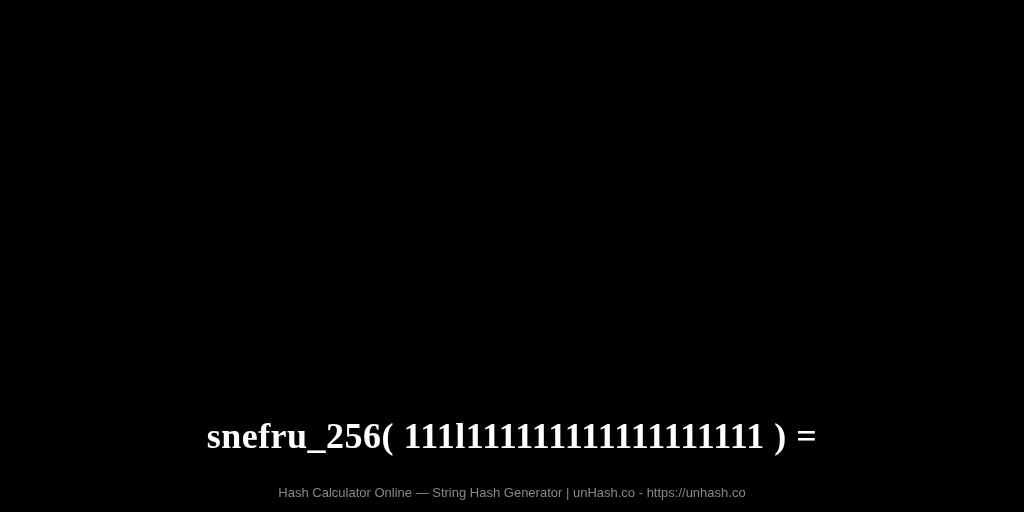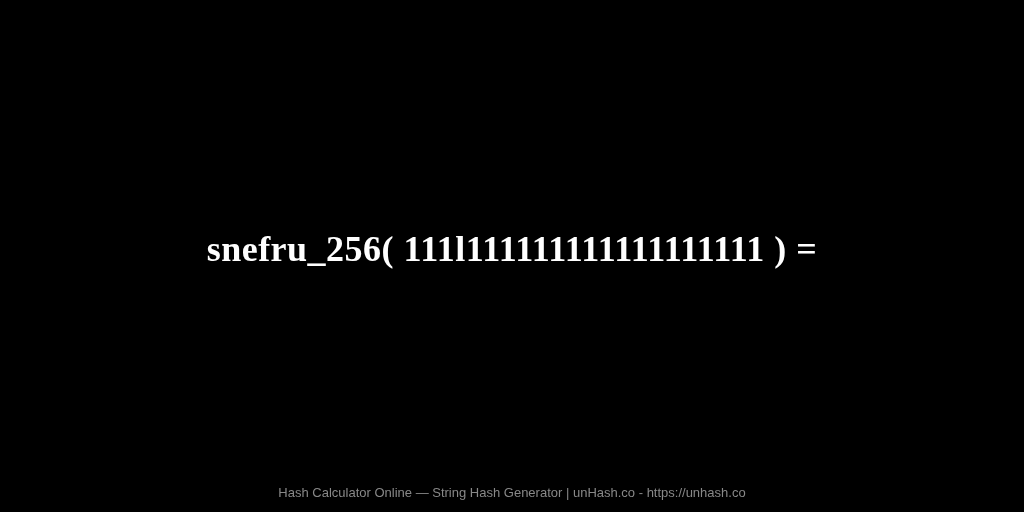--- a/index.html
+++ b/index.html
@@ -17,22 +17,22 @@
       overflow: hidden;
       display: flex;
       flex-direction: column;
       justify-content: space-between;
       align-items: center;
     }
 
     .main-content {
       flex: 1;
       display: flex;
-      flex-direction: row;
-      justify-content: center;
+      flex-direction: column;
+      justify-content: flex-end;
       align-items: center;
       width: 100%;
       padding: 40px 60px 20px 60px;
       gap: 52px;
     }
 
     .function-expression {
       font-size: 36px;
       font-weight: bold;
       text-align: center;

